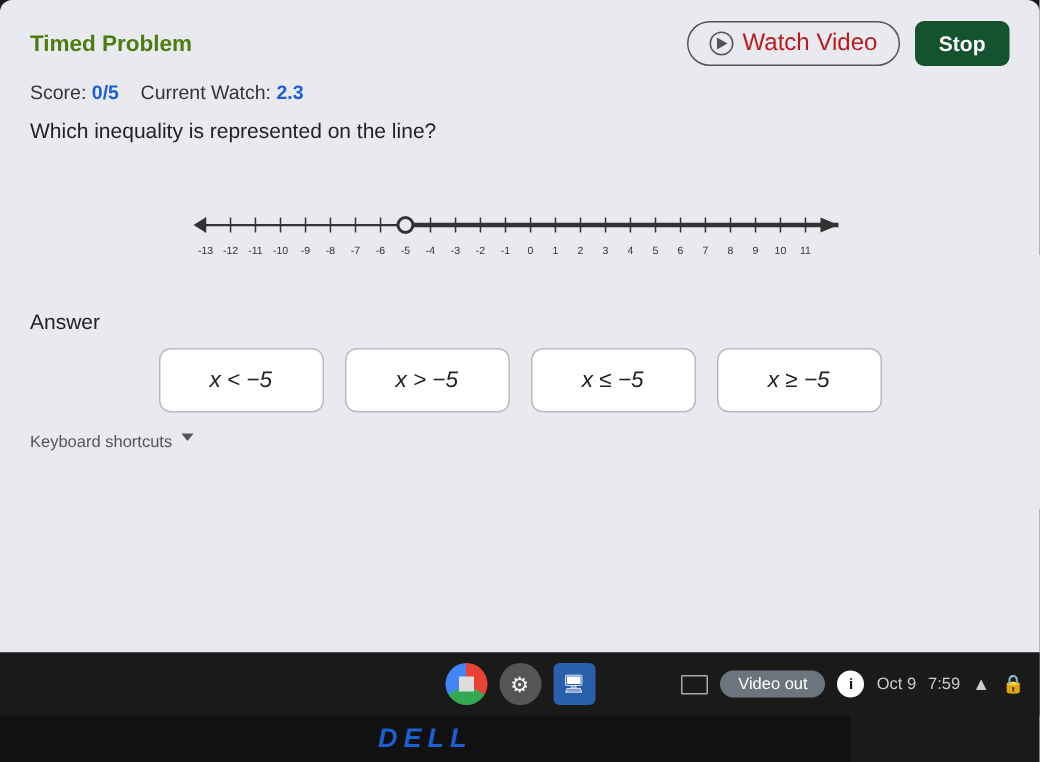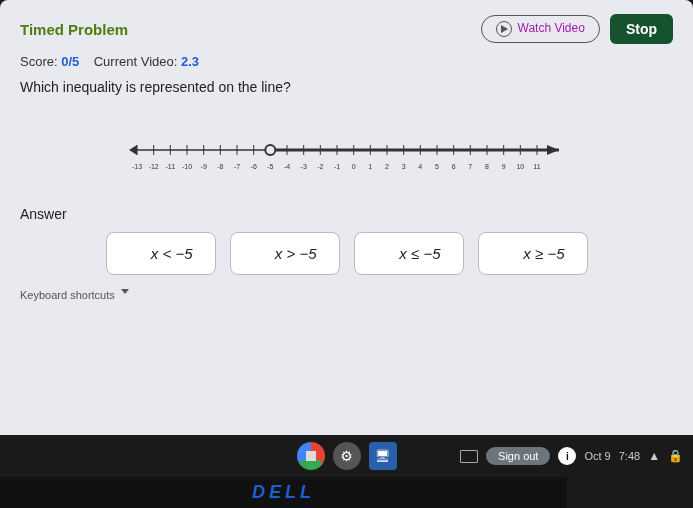--- a/index.html
+++ b/index.html
@@ -30,27 +30,28 @@
       font-weight: bold;
       color: #4d7c0f;
     }
     .header-right {
       display: flex;
       align-items: center;
       gap: 10px;
     }
     .watch-video-btn {
       display: flex;
+      align-items: center;
       gap: 6px;
       border: 1.5px solid #555;
       border-radius: 20px;
       padding: 5px 14px;
       background: #e8eaf0;
-      font-size: 12px;
-      color: #a21caf;
+      font-size: 16px;
+      color: #b91c1c;
       cursor: pointer;
     }
     .play-icon {
       width: 16px;
       height: 16px;
       border: 1.5px solid #555;
       border-radius: 50%;
       display: flex;
       align-items: center;
       justify-content: center;
@@ -114,21 +115,21 @@
     }
     .answer-btn {
       background: white;
       border: 1.5px solid #bbb;
       border-radius: 8px;
       padding: 12px 22px;
       font-size: 15px;
       color: #222;
       cursor: pointer;
       min-width: 110px;
-      text-align: right;
+      text-align: center;
       font-style: italic;
     }
     .keyboard-shortcuts {
       font-size: 11px;
       color: #555;
       margin-top: 14px;
       display: flex;
       gap: 4px;
       cursor: pointer;
     }
@@ -243,21 +244,21 @@
         <span>Watch Video</span>
       </button>
       <button class="stop-btn">Stop</button>
     </div>
   </div>
 
   <div class="score-row">
     <span>Score:</span>
     <span class="score-val">0/5</span>
     &nbsp;&nbsp;
-    <span>Current Video:</span>
+    <span>Current Watch:</span>
     <span class="score-val">2.3</span>
   </div>
 
   <div class="question-text">Which inequality is represented on the line?</div>
 
   <div class="number-line-container">
     <svg class="number-line-svg" width="440" height="55" viewBox="0 0 440 55">
 
       <line x1="10" y1="27" x2="420" y2="27" stroke="#333" stroke-width="1.5"></line>
 
@@ -351,26 +352,26 @@
     </div>
 
     <div class="taskbar-icon-circle" style="width:28px;height:28px;background:#2a5faa;border-radius:4px;display:flex;align-items:center;justify-content:center;">
       <span style="color:#fff;font-size:12px;">🖥</span>
     </div>
   </div>
   <div class="taskbar-right">
 
     <div style="width:18px;height:13px;border:1.5px solid #aaa;border-radius:1px;cursor:pointer;"></div>
 
-    <button class="sign-out-btn">Sign out</button>
+    <button class="sign-out-btn">Video out</button>
 
     <div class="info-circle">i</div>
 
     <span class="taskbar-text">Oct 9</span>
-    <span class="taskbar-text">7:48</span>
+    <span class="taskbar-text">7:59</span>
 
     <span class="wifi-icon">▲</span>
 
     <span class="battery-icon">🔒</span>
   </div>
 </div>
 
 <div class="dell-branding">
   <span class="dell-text">DELL</span>
 </div>

